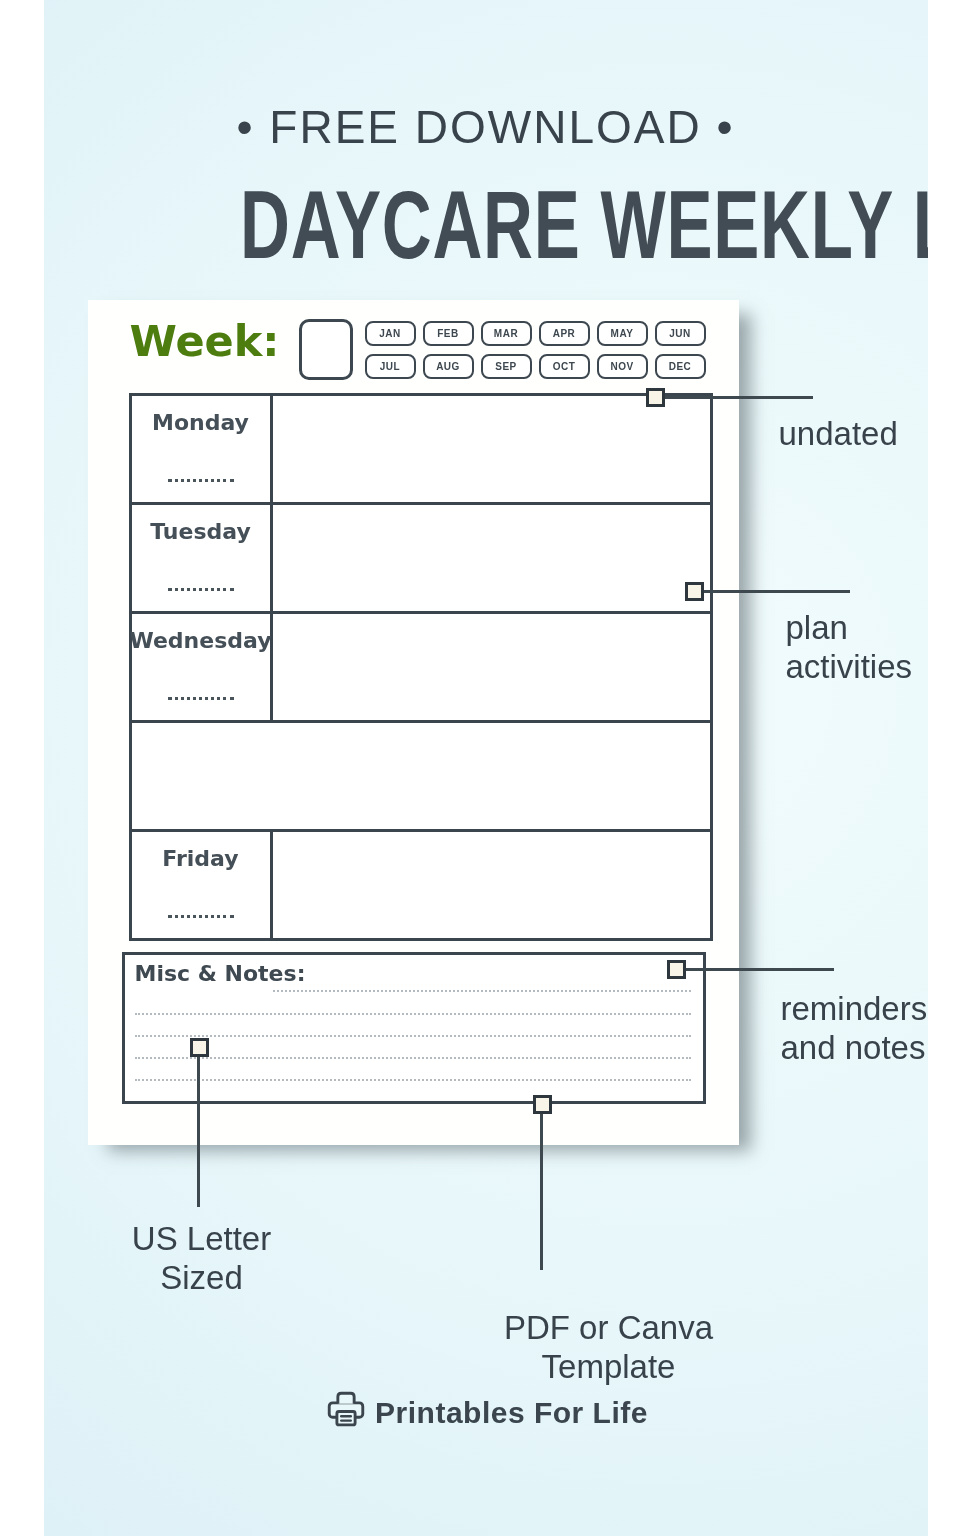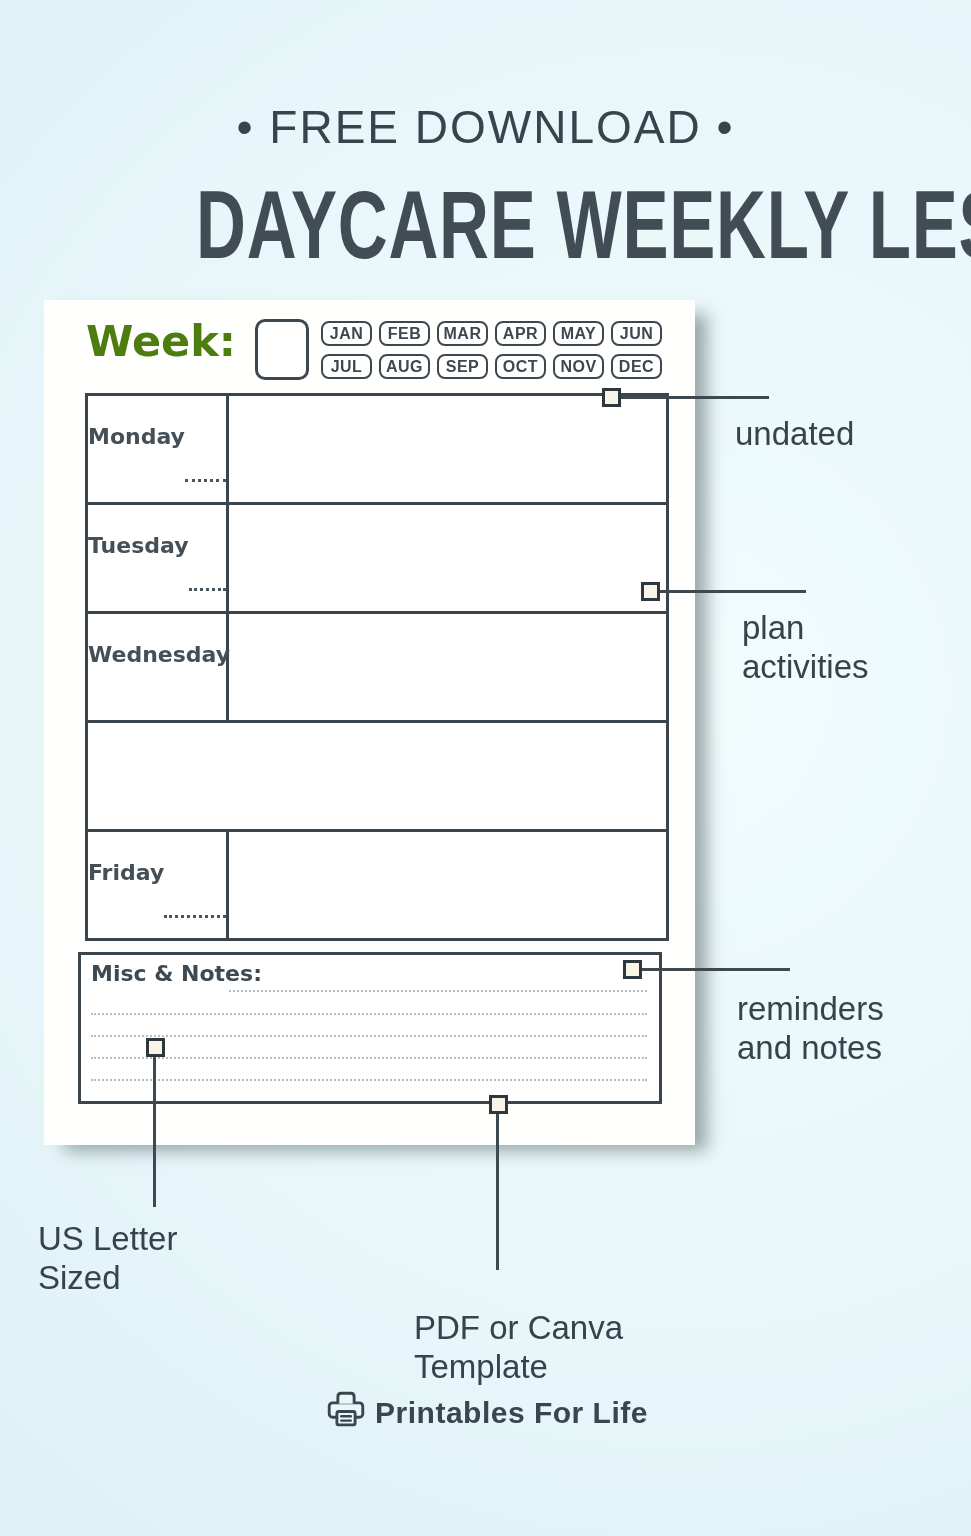--- a/index.html
+++ b/index.html
@@ -1,18 +1,18 @@
 <!DOCTYPE html>
 <html><head>
 <meta charset="utf-8">
 <style>
   html,body{margin:0;padding:0;}
   .canvas{
     position:relative;
-    width:971px;height:1536px;
+    width:884px;height:1536px;
     margin:0 auto;
     background:radial-gradient(circle at 70% 45%, #f1fcfd 0%, #e8f7fa 55%, #def1f6 100%);
     font-family:"Liberation Sans", sans-serif;
     color:#3a444c;
     overflow:hidden;
   }
   
   .eyebrow{
     position:absolute;top:100px;left:0;width:100%;
     text-align:center;
@@ -49,33 +49,33 @@
   }
   .months{
     position:absolute;left:277px;top:21px;
     display:grid;grid-template-columns:repeat(6,51px);
     grid-column-gap:7px;grid-row-gap:8px;
   }
   .month-chip{
     width:51px;height:25px;box-sizing:border-box;
     border:2.5px solid #3d474f;border-radius:8px;background:#fff;
     display:flex;align-items:center;justify-content:center;
-    font-size:16px;font-weight:700;letter-spacing:0.5px;color:#3d474f;
+    font-size:10px;font-weight:700;letter-spacing:0.5px;color:#3d474f;
   }
   .week-table{
     position:absolute;left:41px;top:93px;width:584px;height:548px;
     border:3px solid #3b454d;box-sizing:border-box;
     display:flex;flex-direction:column;background:#fff;
   }
   .day-row{flex:1;display:flex;border-bottom:3px solid #3b454d;}
   .day-row:last-child{border-bottom:none;}
   .day-label-cell{
     width:141px;box-sizing:border-box;border-right:3px solid #3b454d;
-    display:flex;flex-direction:row;align-items:flex-start;
-    padding-top:28px;padding-bottom:20px;
+    display:flex;flex-direction:column;align-items:center;
+    padding-top:14px;padding-bottom:20px;
   }
   .day-name{
     font-family:"DejaVu Sans", sans-serif;
     font-size:22px;font-weight:700;color:#454f57;
   }
   .day-dots{
     margin-top:auto;width:66px;height:4px;
     border-bottom:3.5px dotted #4a545b;
   }
   .day-activity-cell{flex:1;}
@@ -99,21 +99,21 @@
   .marker{
     position:absolute;width:19px;height:19px;box-sizing:border-box;
     border:3px solid #2d373d;background:#f8f5e8;z-index:3;
   }
   .cline{position:absolute;background:#3e484f;z-index:2;}
   .callout{
     position:absolute;
     font-size:33px;color:#38424a;line-height:39px;
     white-space:pre-line;z-index:2;
   }
-  .callout.centered{}
+  .callout.centered{text-align:center;}
   
   .footer{
     position:absolute;top:1388px;left:0;width:100%;
     display:flex;align-items:center;justify-content:center;gap:6px;
   }
   .brand{
     font-size:30px;font-weight:700;color:#3b454d;letter-spacing:0.5px;
   }
 </style>
 </head>

